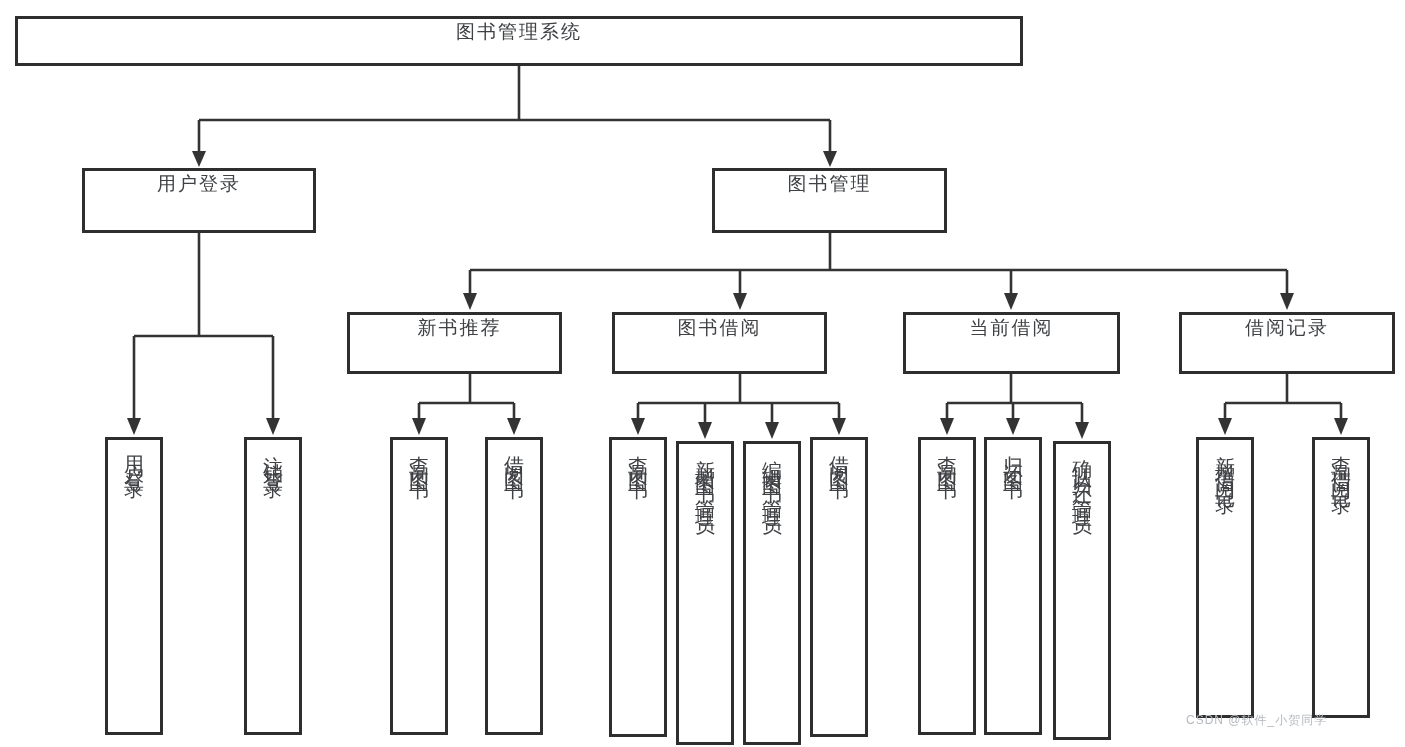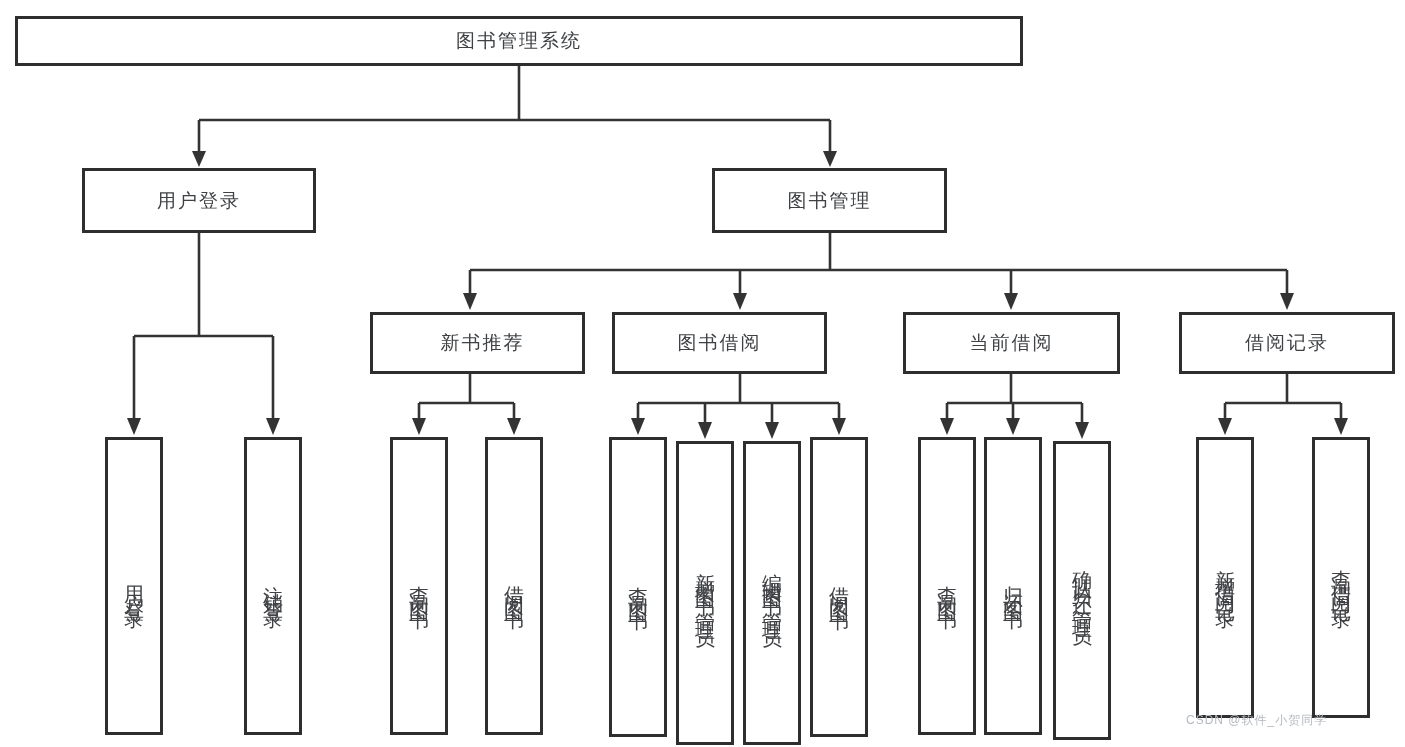--- a/index.html
+++ b/index.html
@@ -12,21 +12,21 @@
   }
   .stage { position:absolute; left:0; top:0; width:1405px; height:747px; }
   svg.connectors { position:absolute; left:0; top:0; z-index:0; }
   .cline { stroke: var(--line,#333333); stroke-width:2.6; fill:none; }
   .arrow { fill: var(--line,#333333); stroke:none; }
   .node {
     position:absolute;
     border:3px solid var(--border,#2e2e2e);
     background:#ffffff;
     color: var(--text,#3f4144);
-    display:flex; align-items:center; justify-content:center;
+    display:flex; justify-content:center;
     z-index:1;
   }
   .hnode { font-size:19px; letter-spacing:2px; white-space:nowrap; }
   .vnode span {
     writing-mode: vertical-rl;
     text-orientation: mixed;
     font-size:20px;
     letter-spacing:8px;
     line-height:1.05;
   }
@@ -122,21 +122,21 @@
     <span>图书管理系统</span>
   </div>
 
   <div class="node hnode" style="left:82px; top:168px; width:234px; height:65px;">
     <span>用户登录</span>
   </div>
   <div class="node hnode" style="left:712px; top:168px; width:235px; height:65px;">
     <span>图书管理</span>
   </div>
 
-  <div class="node hnode" style="left:370px; top:312px; width:215px; height:62px;padding-left:10px;">
+  <div class="node hnode" style="left:347px; top:312px; width:215px; height:62px;padding-left:10px;">
     <span>新书推荐</span>
   </div>
   <div class="node hnode" style="left:612px; top:312px; width:215px; height:62px;">
     <span>图书借阅</span>
   </div>
   <div class="node hnode" style="left:903px; top:312px; width:217px; height:62px;">
     <span>当前借阅</span>
   </div>
   <div class="node hnode" style="left:1179px; top:312px; width:216px; height:62px;">
     <span>借阅记录</span>

